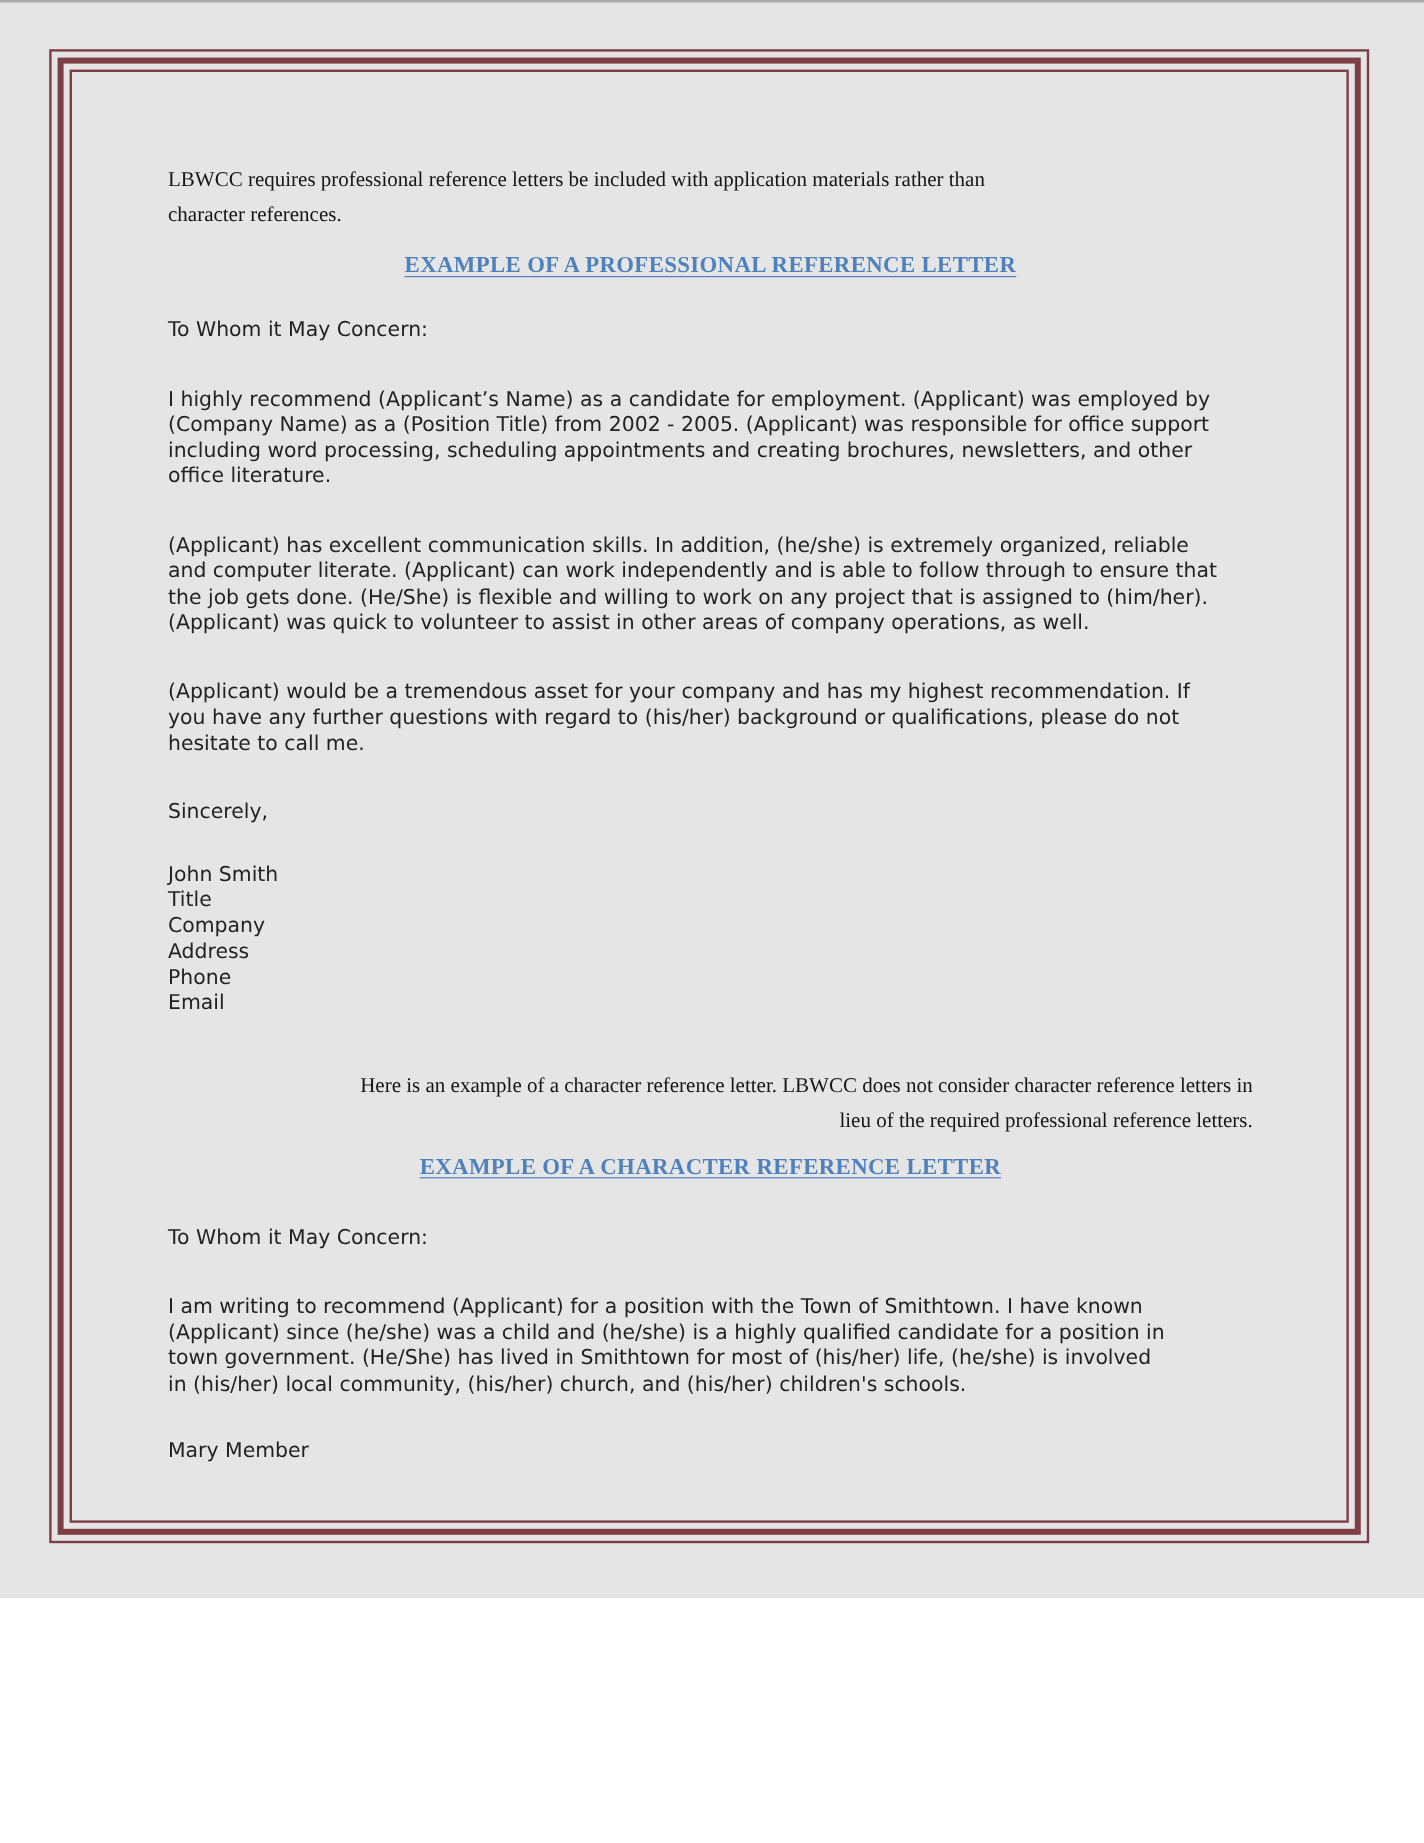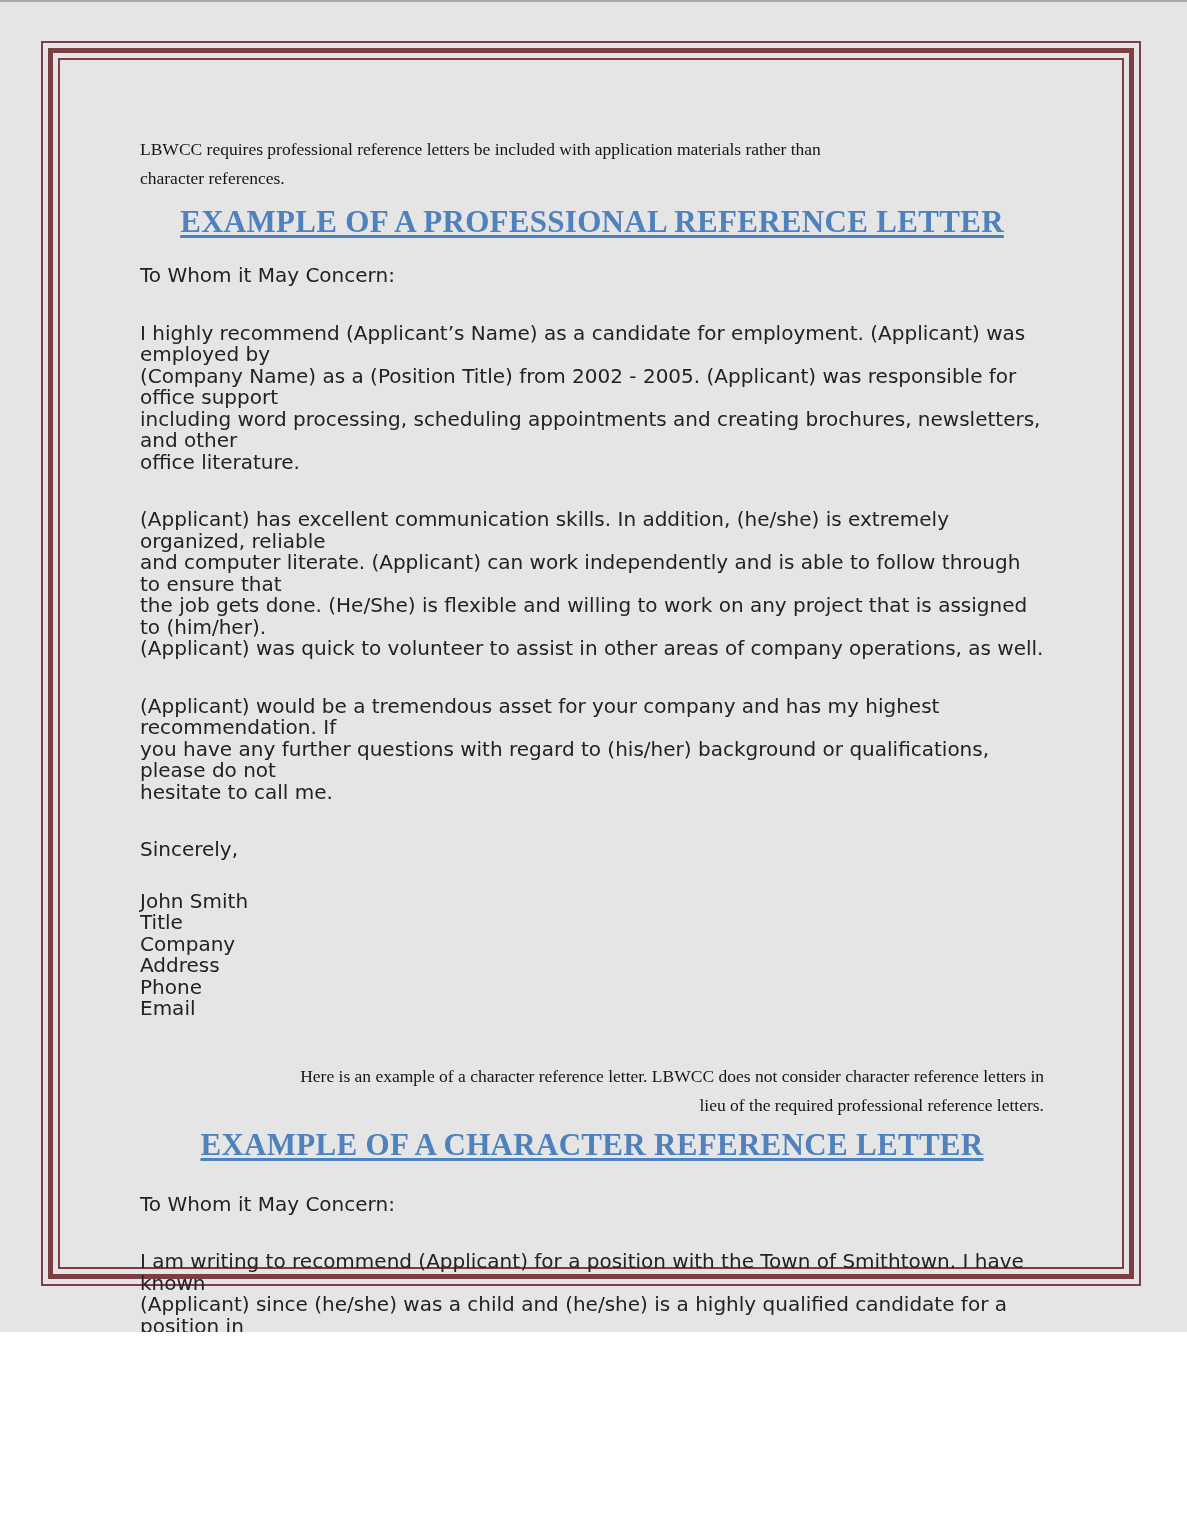--- a/index.html
+++ b/index.html
@@ -29,27 +29,27 @@
     padding:75px 78px 0 79px;
     box-sizing:border-box;
   }
   p{margin:0;white-space:pre-line;}
   .serif{
     font-family:"Liberation Serif",serif;
     font-size:17.5px;line-height:29px;color:#151515;
   }
   .sans{
     font-family:"DejaVu Sans",sans-serif;
-    font-size:20px;line-height:21.5px;color:#222;
+    font-size:17px;line-height:21.5px;color:#222;
   }
   .heading{
     margin:0;
     font-family:"Liberation Serif",serif;
     font-weight:bold;
-    font-size:31px;line-height:30px;
+    font-size:19px;line-height:30px;
     letter-spacing:0.3px;
     color:var(--heading-blue);
     text-decoration:underline;
     text-underline-offset:3px;
     text-align:center;
     white-space:nowrap;
   }
   .mt-14{margin-top:14px;} .mt-28{margin-top:28px;} .mt-30{margin-top:30px;}
   .mt-34{margin-top:34px;} .mt-36{margin-top:36px;} .mt-42{margin-top:42px;text-align:right;}
   .mt-10{margin-top:10px;}

